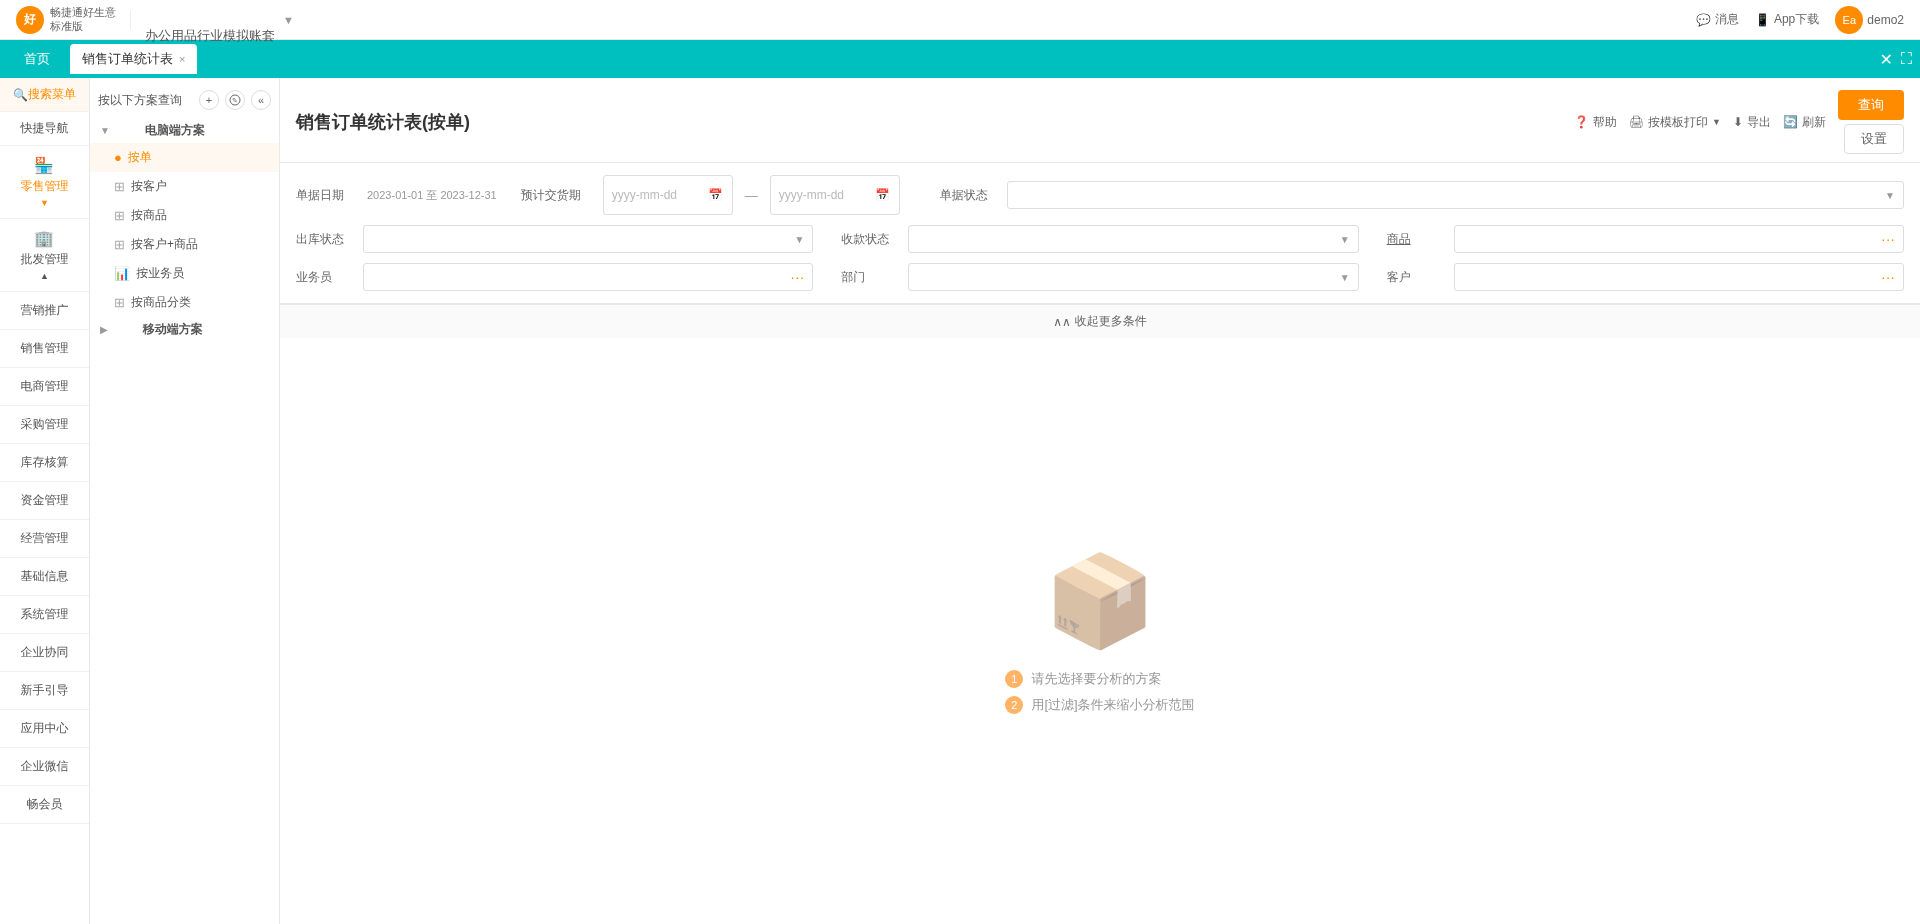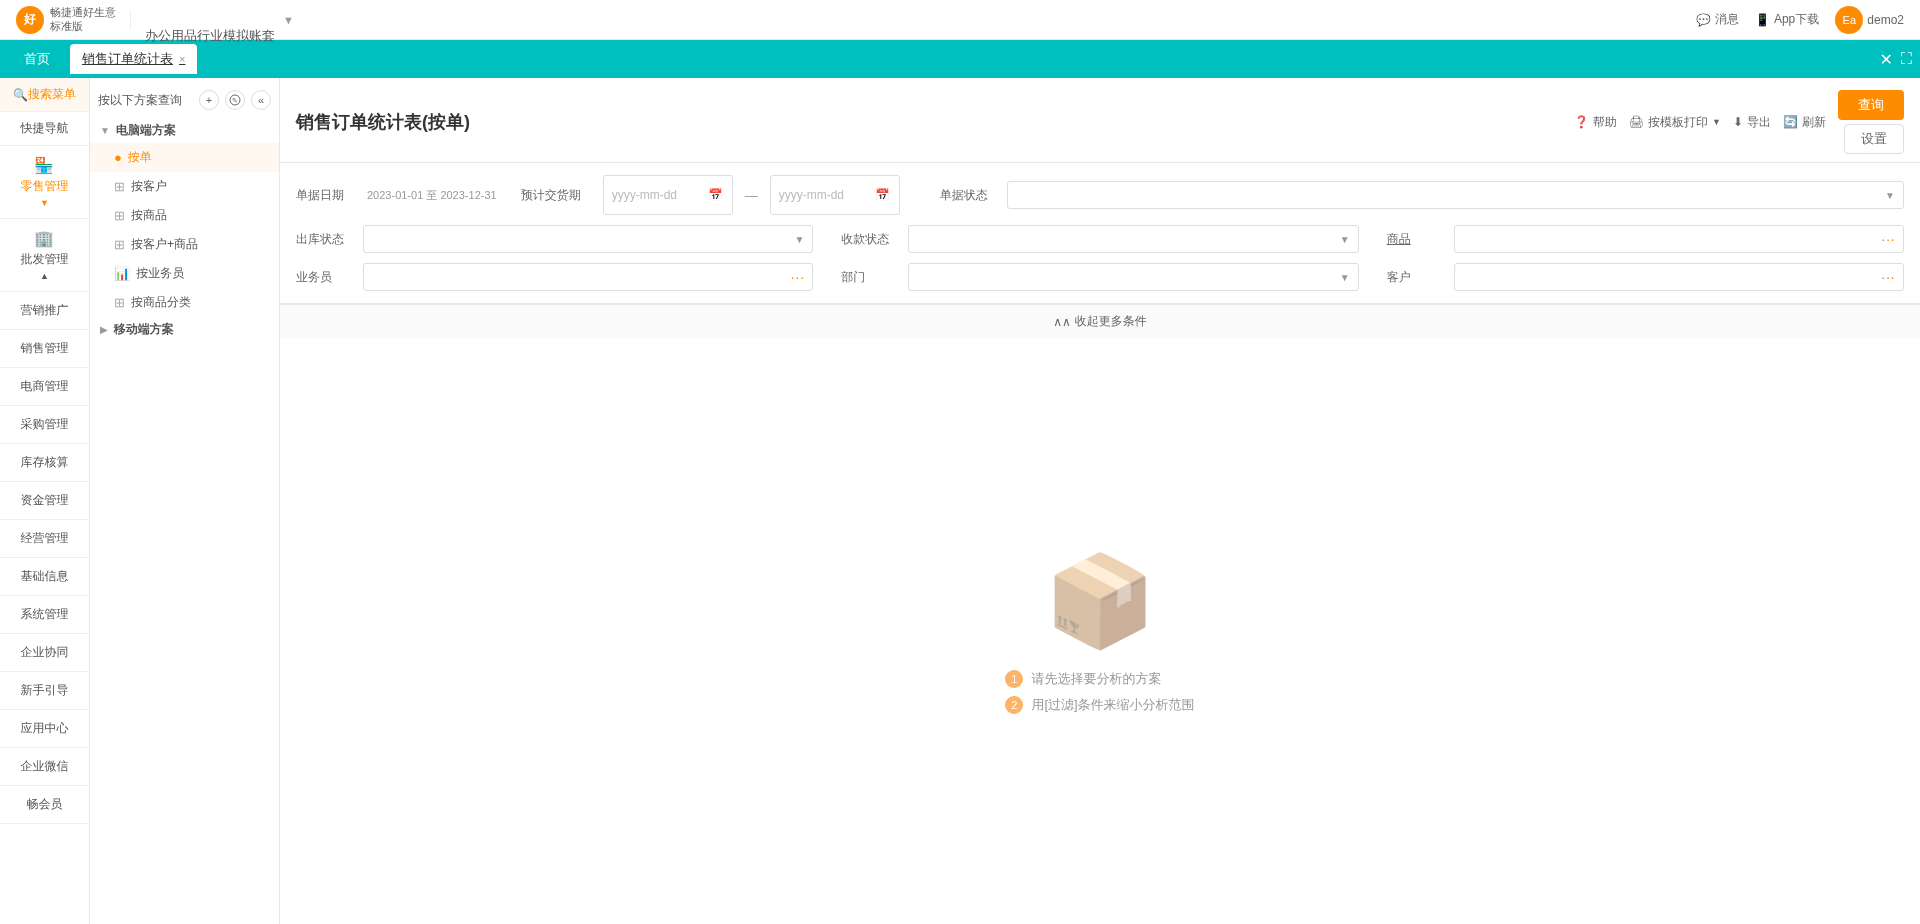--- a/index.html
+++ b/index.html
@@ -41,21 +41,20 @@
     .tab-active {
       background: white;
       color: #333;
       padding: 6px 12px;
       border-radius: 4px 4px 0 0;
       font-size: 13px;
       display: flex;
       align-items: center;
       gap: 6px;
       cursor: pointer;
-      text-decoration: underline;
     }
     .tab-close { color: #999; font-size: 11px; cursor: pointer; }
     .tab-bar-right { margin-left: auto; display: flex; align-items: center; gap: 8px; }
     .tab-bar-btn { color: white; font-size: 16px; cursor: pointer; }
 
     
     .main-layout { display: flex; height: calc(924px - 40px - 38px); }
 
     
     .sidebar {
@@ -123,21 +122,21 @@
     .scheme-group { }
     .scheme-group-header {
       display: flex;
       align-items: center;
       gap: 6px;
       padding: 4px 10px;
       font-size: 12px;
       color: #555;
       cursor: pointer;
     }
-    .scheme-group-title { font-weight: bold; }
+    .scheme-group-title { font-weight: bold; margin-left: 29px; }
     .scheme-item {
       display: flex;
       align-items: center;
       gap: 6px;
       padding: 6px 10px 6px 24px;
       font-size: 12px;
       color: #555;
       cursor: pointer;
     }
     .scheme-item.active { background: #fff8f0; color: #ff8c00; }

